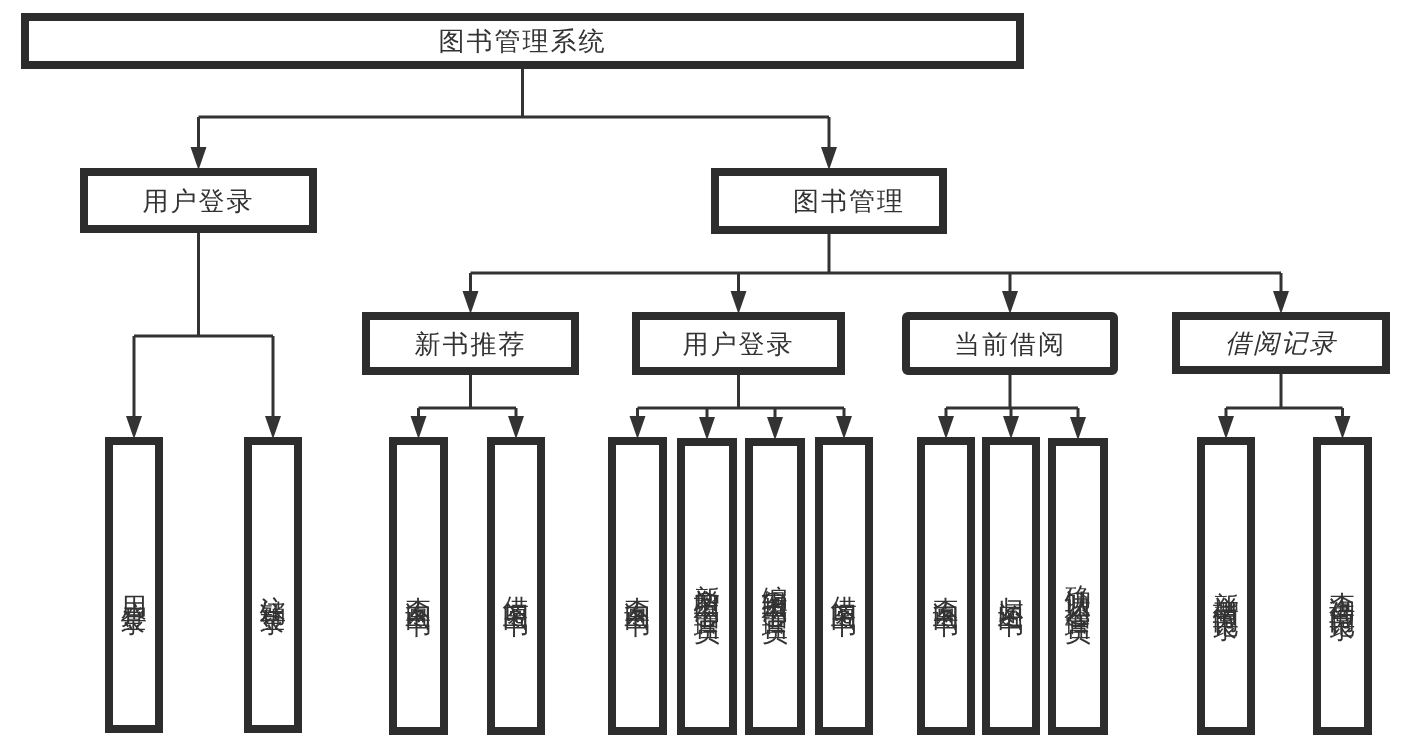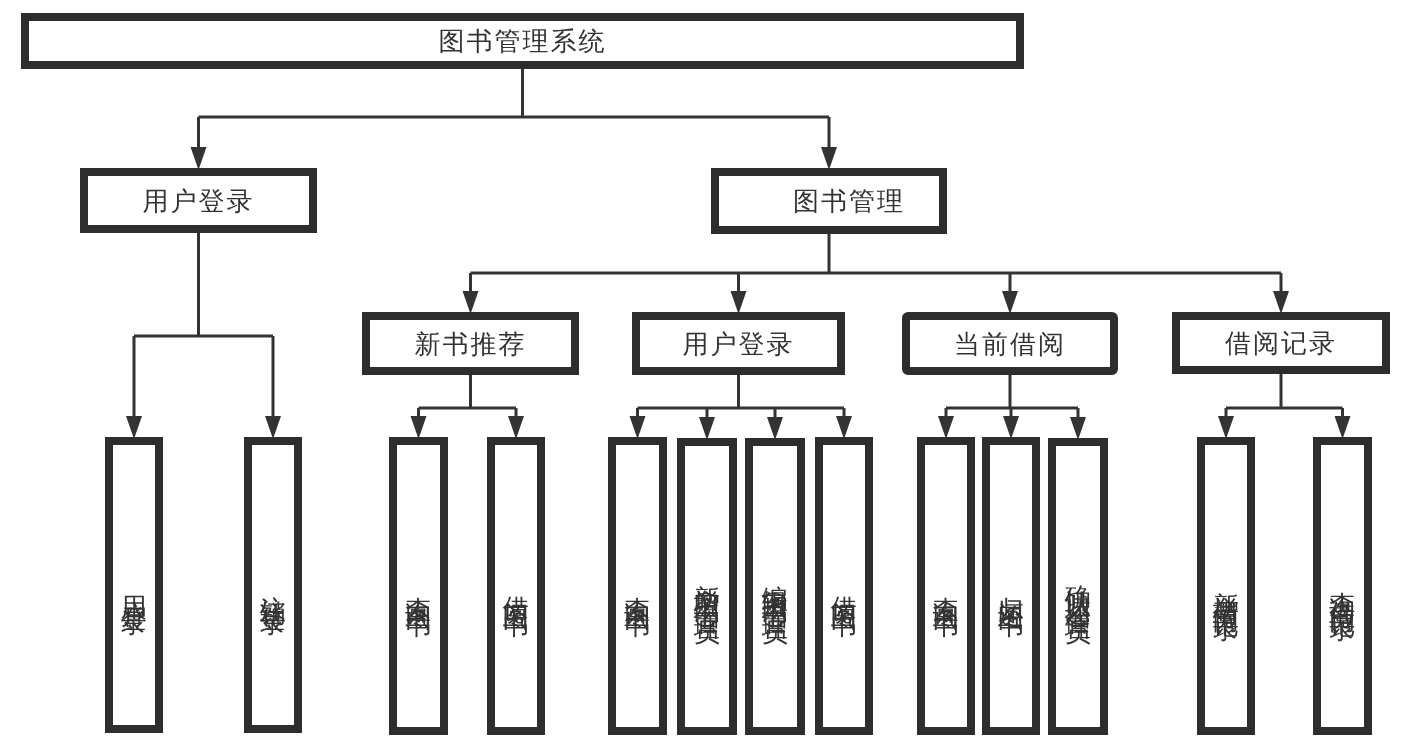--- a/index.html
+++ b/index.html
@@ -100,21 +100,21 @@
       <polygon points="1218,416 1234,416 1226,439" fill="#333333"></polygon>
       <line x1="1342.5" y1="408" x2="1342.5" y2="419" stroke="#333333" stroke-width="3"></line>
       <polygon points="1334.5,416 1350.5,416 1342.5,439" fill="#333333"></polygon>
     </svg>
 <div class="node" style="left: 21px; top: 13px; width: 1003px; height: 56px; border-color: rgb(45, 45, 45); background: rgb(255, 255, 255); color: rgb(51, 51, 51);">图书管理系统</div>
     <div class="node" style="left: 80px; top: 168px; width: 237px; height: 65px; border-color: rgb(45, 45, 45); background: rgb(255, 255, 255); color: rgb(51, 51, 51);">用户登录</div>
     <div class="node" style="left: 711px; top: 168px; width: 236px; height: 66px; border-color: rgb(45, 45, 45); background: rgb(255, 255, 255); color: rgb(51, 51, 51); padding-left: 40px;">图书管理</div>
     <div class="node" style="left: 362px; top: 312px; width: 217px; height: 63px; border-color: rgb(45, 45, 45); background: rgb(255, 255, 255); color: rgb(51, 51, 51);">新书推荐</div>
     <div class="node" style="left: 632px; top: 312px; width: 213px; height: 63px; border-color: rgb(45, 45, 45); background: rgb(255, 255, 255); color: rgb(51, 51, 51);">用户登录</div>
     <div class="node" style="left: 902px; top: 312px; width: 216px; height: 63px; border-color: rgb(45, 45, 45); background: rgb(255, 255, 255); color: rgb(51, 51, 51); border-radius: 6px;">当前借阅</div>
-    <div class="node" style="left: 1172px; top: 312px; width: 218px; height: 62px; border-color: rgb(45, 45, 45); background: rgb(255, 255, 255); color: rgb(51, 51, 51);">借阅记录</div>
+    <div class="node" style="left: 1172px; top: 312px; width: 218px; height: 62px; border-color: rgb(45, 45, 45); background: rgb(255, 255, 255); color: rgb(51, 51, 51); font-style: italic;">借阅记录</div>
     <div class="node vertical" style="left: 105px; top: 437px; width: 58px; height: 296px; border-color: rgb(45, 45, 45); background: rgb(255, 255, 255); color: rgb(51, 51, 51);">用户登录</div>
     <div class="node vertical" style="left: 244px; top: 437px; width: 58px; height: 296px; border-color: rgb(45, 45, 45); background: rgb(255, 255, 255); color: rgb(51, 51, 51);">注销登录</div>
     <div class="node vertical" style="left: 389px; top: 437px; width: 59px; height: 298px; border-color: rgb(45, 45, 45); background: rgb(255, 255, 255); color: rgb(51, 51, 51);">查询图书</div>
     <div class="node vertical" style="left: 487px; top: 437px; width: 58px; height: 298px; border-color: rgb(45, 45, 45); background: rgb(255, 255, 255); color: rgb(51, 51, 51);">借阅图书</div>
     <div class="node vertical" style="left: 608px; top: 437px; width: 59px; height: 298px; border-color: rgb(45, 45, 45); background: rgb(255, 255, 255); color: rgb(51, 51, 51);">查询图书</div>
     <div class="node vertical" style="left: 677px; top: 438px; width: 60px; height: 297px; border-color: rgb(45, 45, 45); background: rgb(255, 255, 255); color: rgb(51, 51, 51);">新增图书（管理员）</div>
     <div class="node vertical" style="left: 745px; top: 438px; width: 60px; height: 297px; border-color: rgb(45, 45, 45); background: rgb(255, 255, 255); color: rgb(51, 51, 51);">编辑图书（管理员）</div>
     <div class="node vertical" style="left: 815px; top: 437px; width: 58px; height: 298px; border-color: rgb(45, 45, 45); background: rgb(255, 255, 255); color: rgb(51, 51, 51);">借阅图书</div>
     <div class="node vertical" style="left: 917px; top: 437px; width: 58px; height: 298px; border-color: rgb(45, 45, 45); background: rgb(255, 255, 255); color: rgb(51, 51, 51);">查询图书</div>
     <div class="node vertical" style="left: 982px; top: 437px; width: 58px; height: 298px; border-color: rgb(45, 45, 45); background: rgb(255, 255, 255); color: rgb(51, 51, 51);">归还图书</div>

